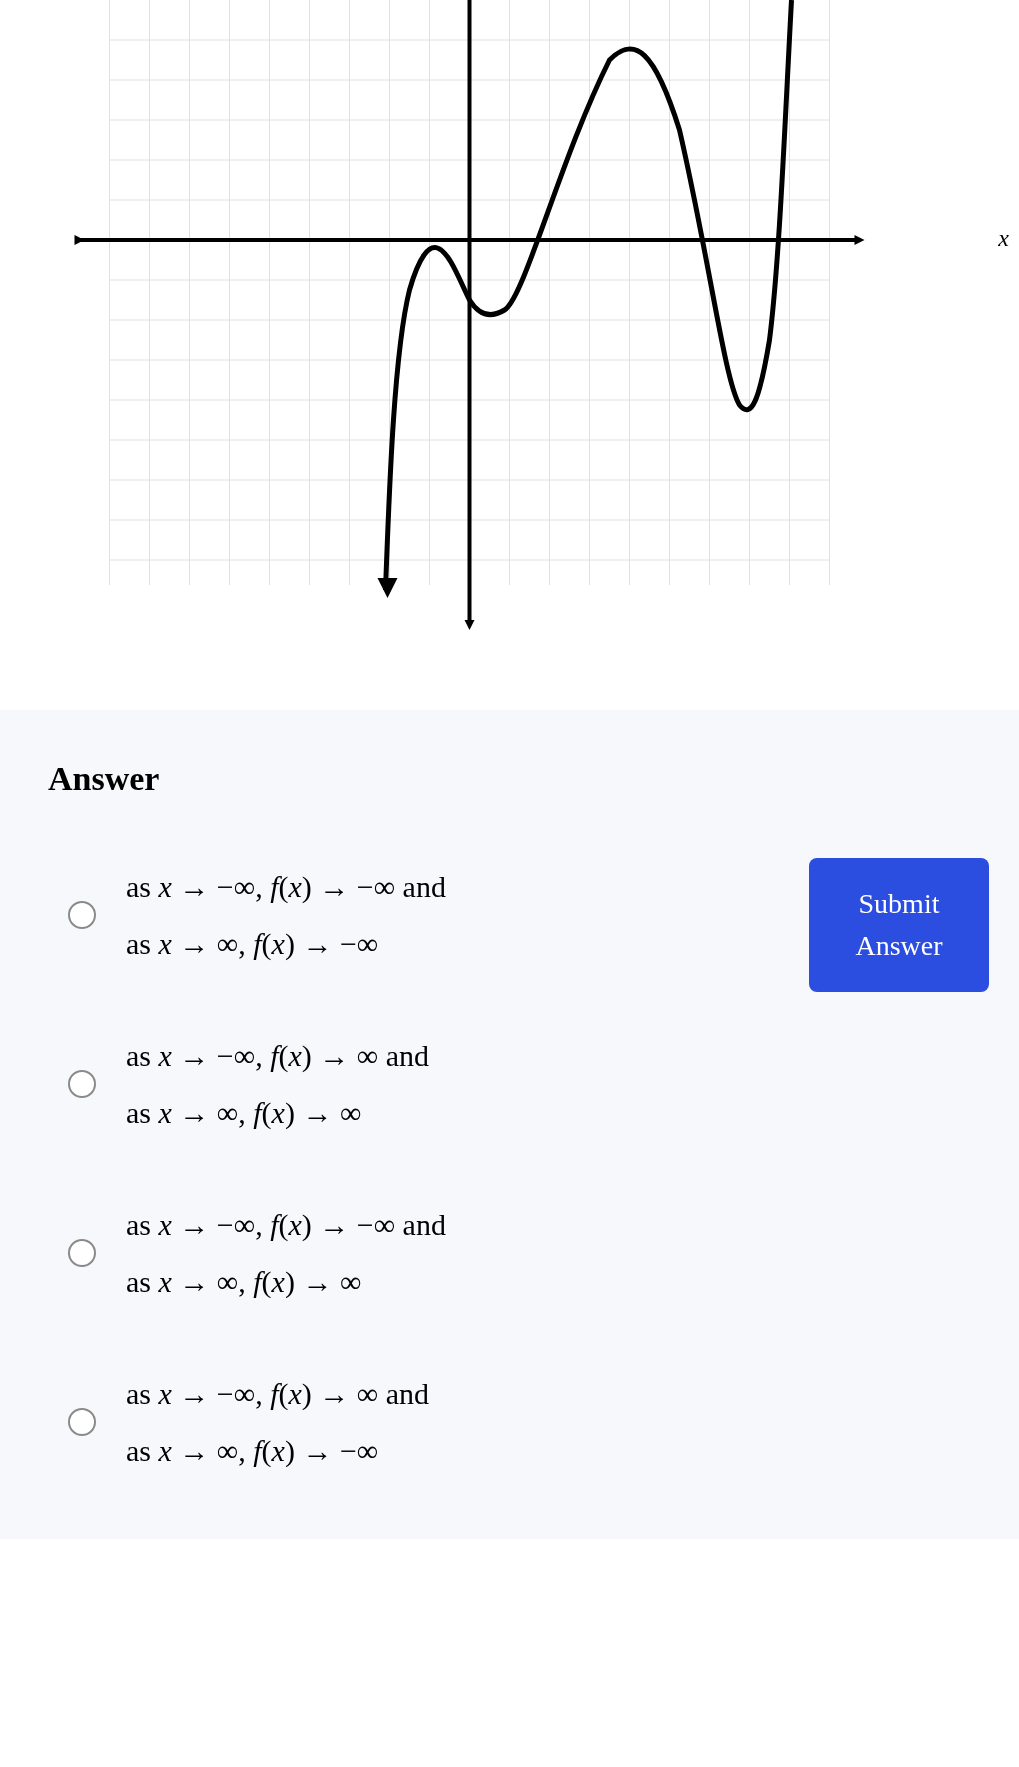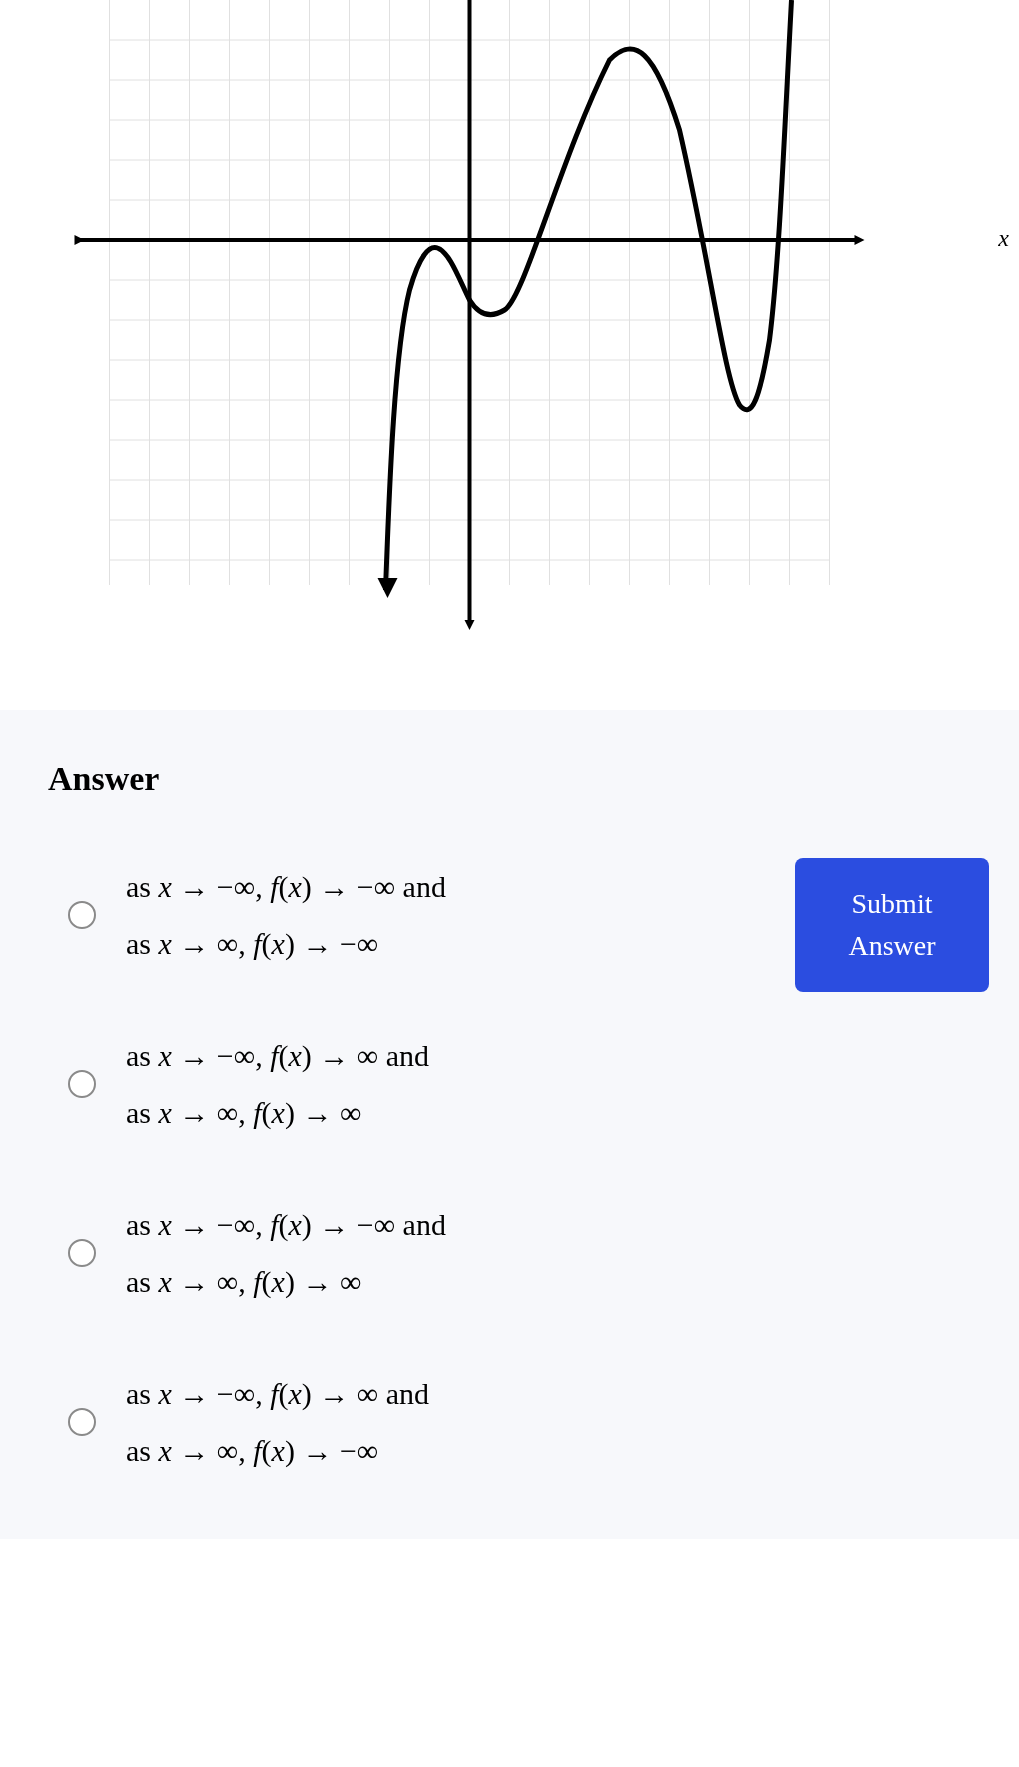--- a/index.html
+++ b/index.html
@@ -80,21 +80,21 @@
       color: #ffffff;
       border: none;
       border-radius: 8px;
       padding: 25px 35px;
       font-size: 28px;
       font-family: Georgia, serif;
       cursor: pointer;
       text-align: center;
       line-height: 1.5;
       flex-shrink: 0;
-      width: 194px;
+      width: 180px;
     }
     .submit-button span { display: block; }
   </style>
 </head>
 <body>
 
 <div class="graph-area">
   <svg class="graph-svg" viewBox="0 0 900 640">
     <defs>
       <marker id="arrow" markerWidth="12" markerHeight="12" refX="6" refY="6" orient="auto" markerUnits="userSpaceOnUse">

